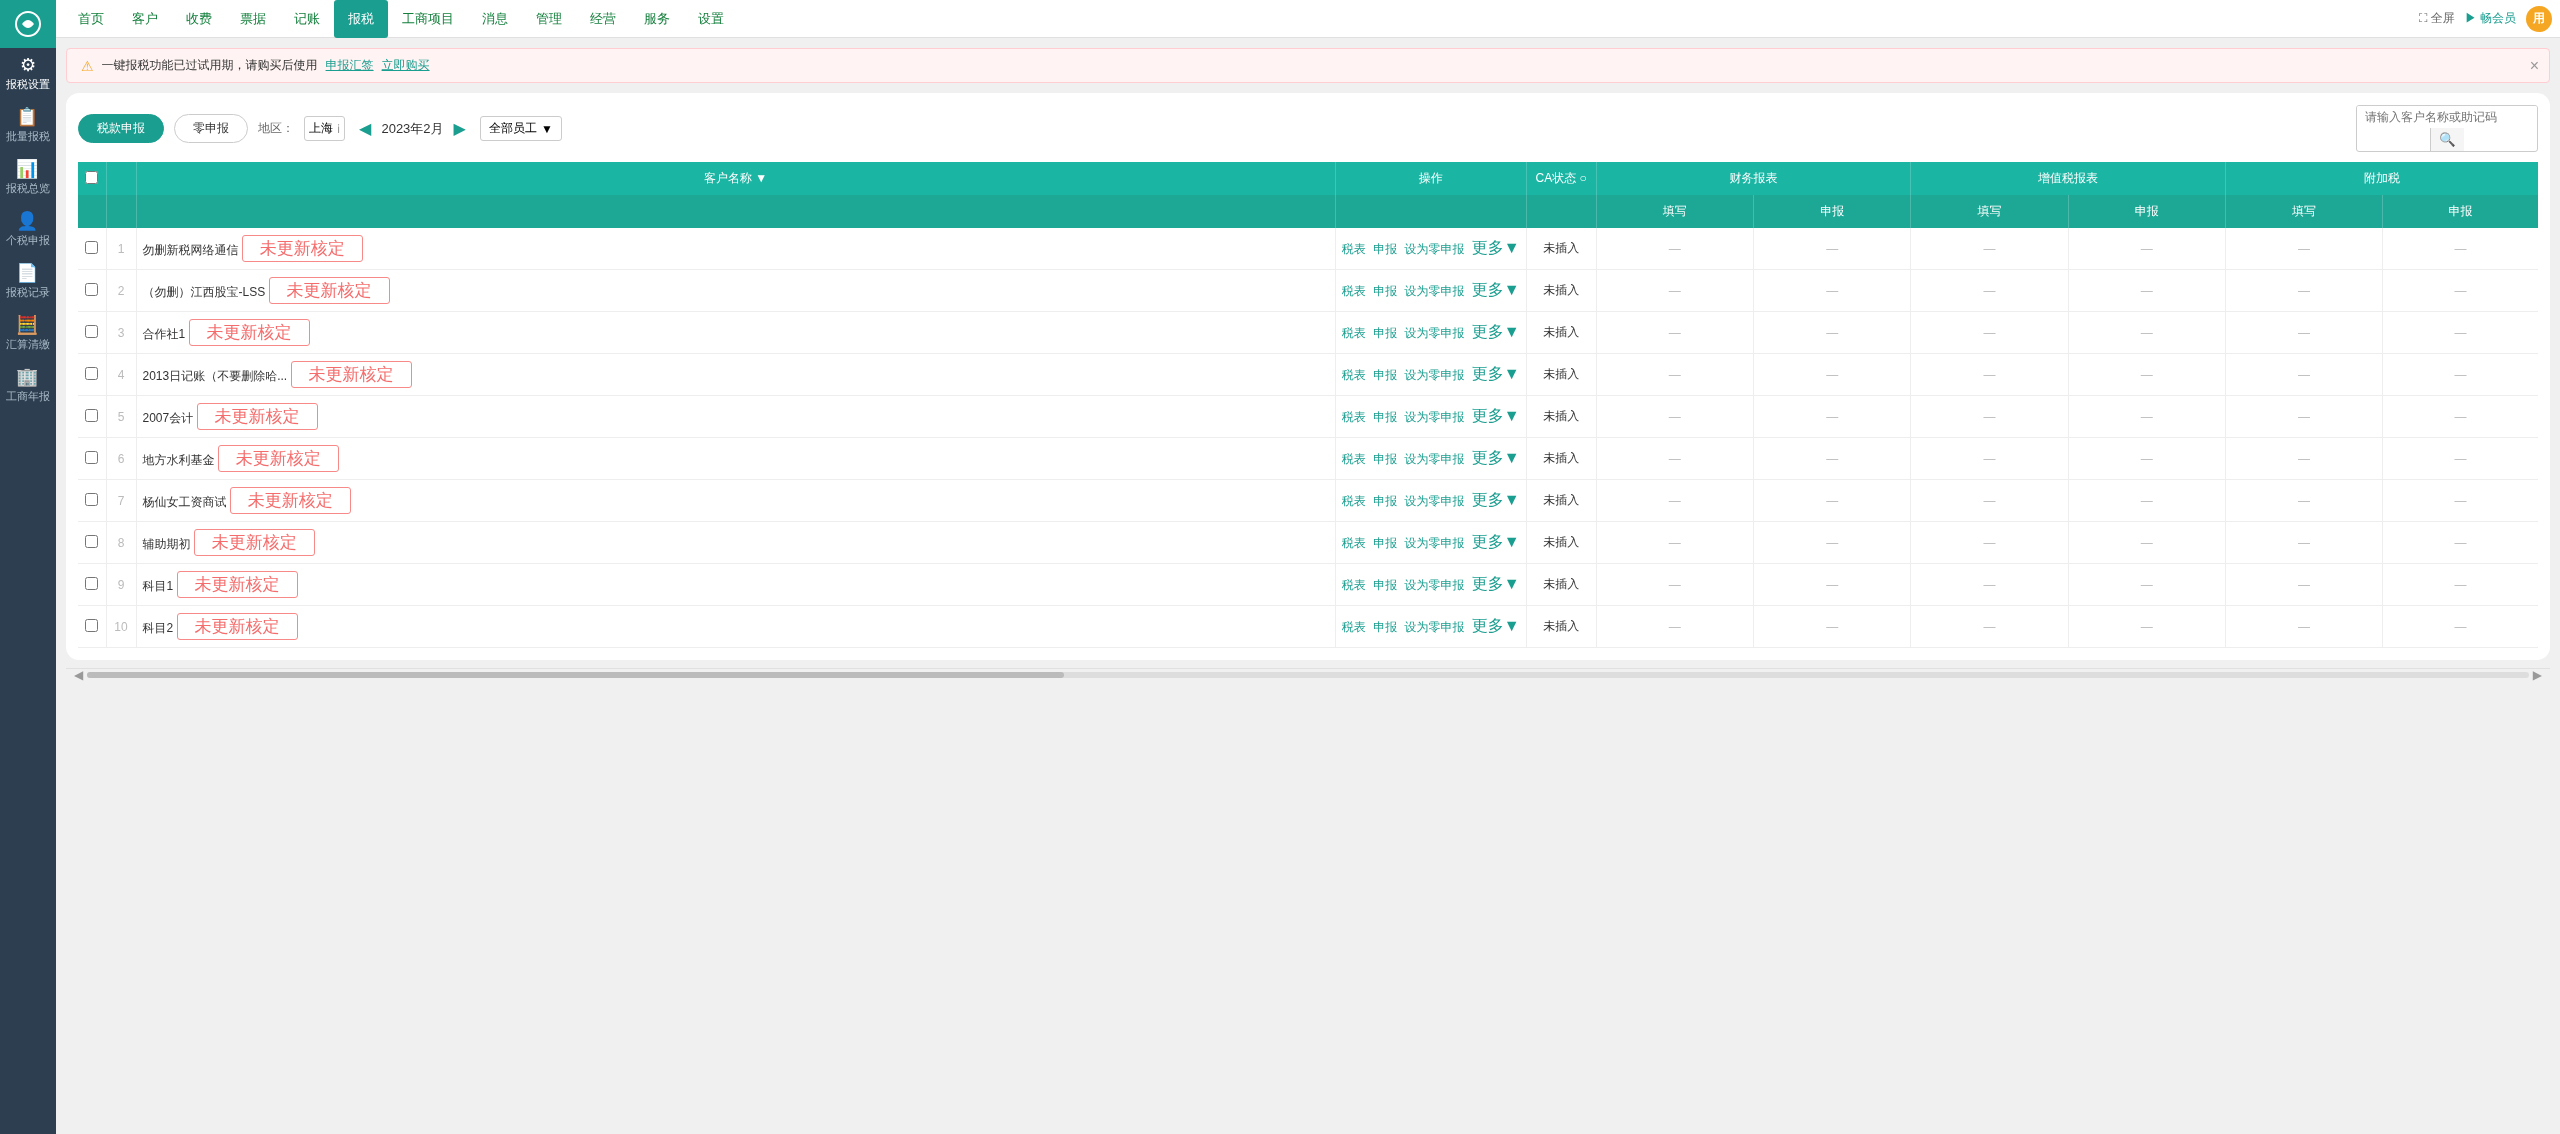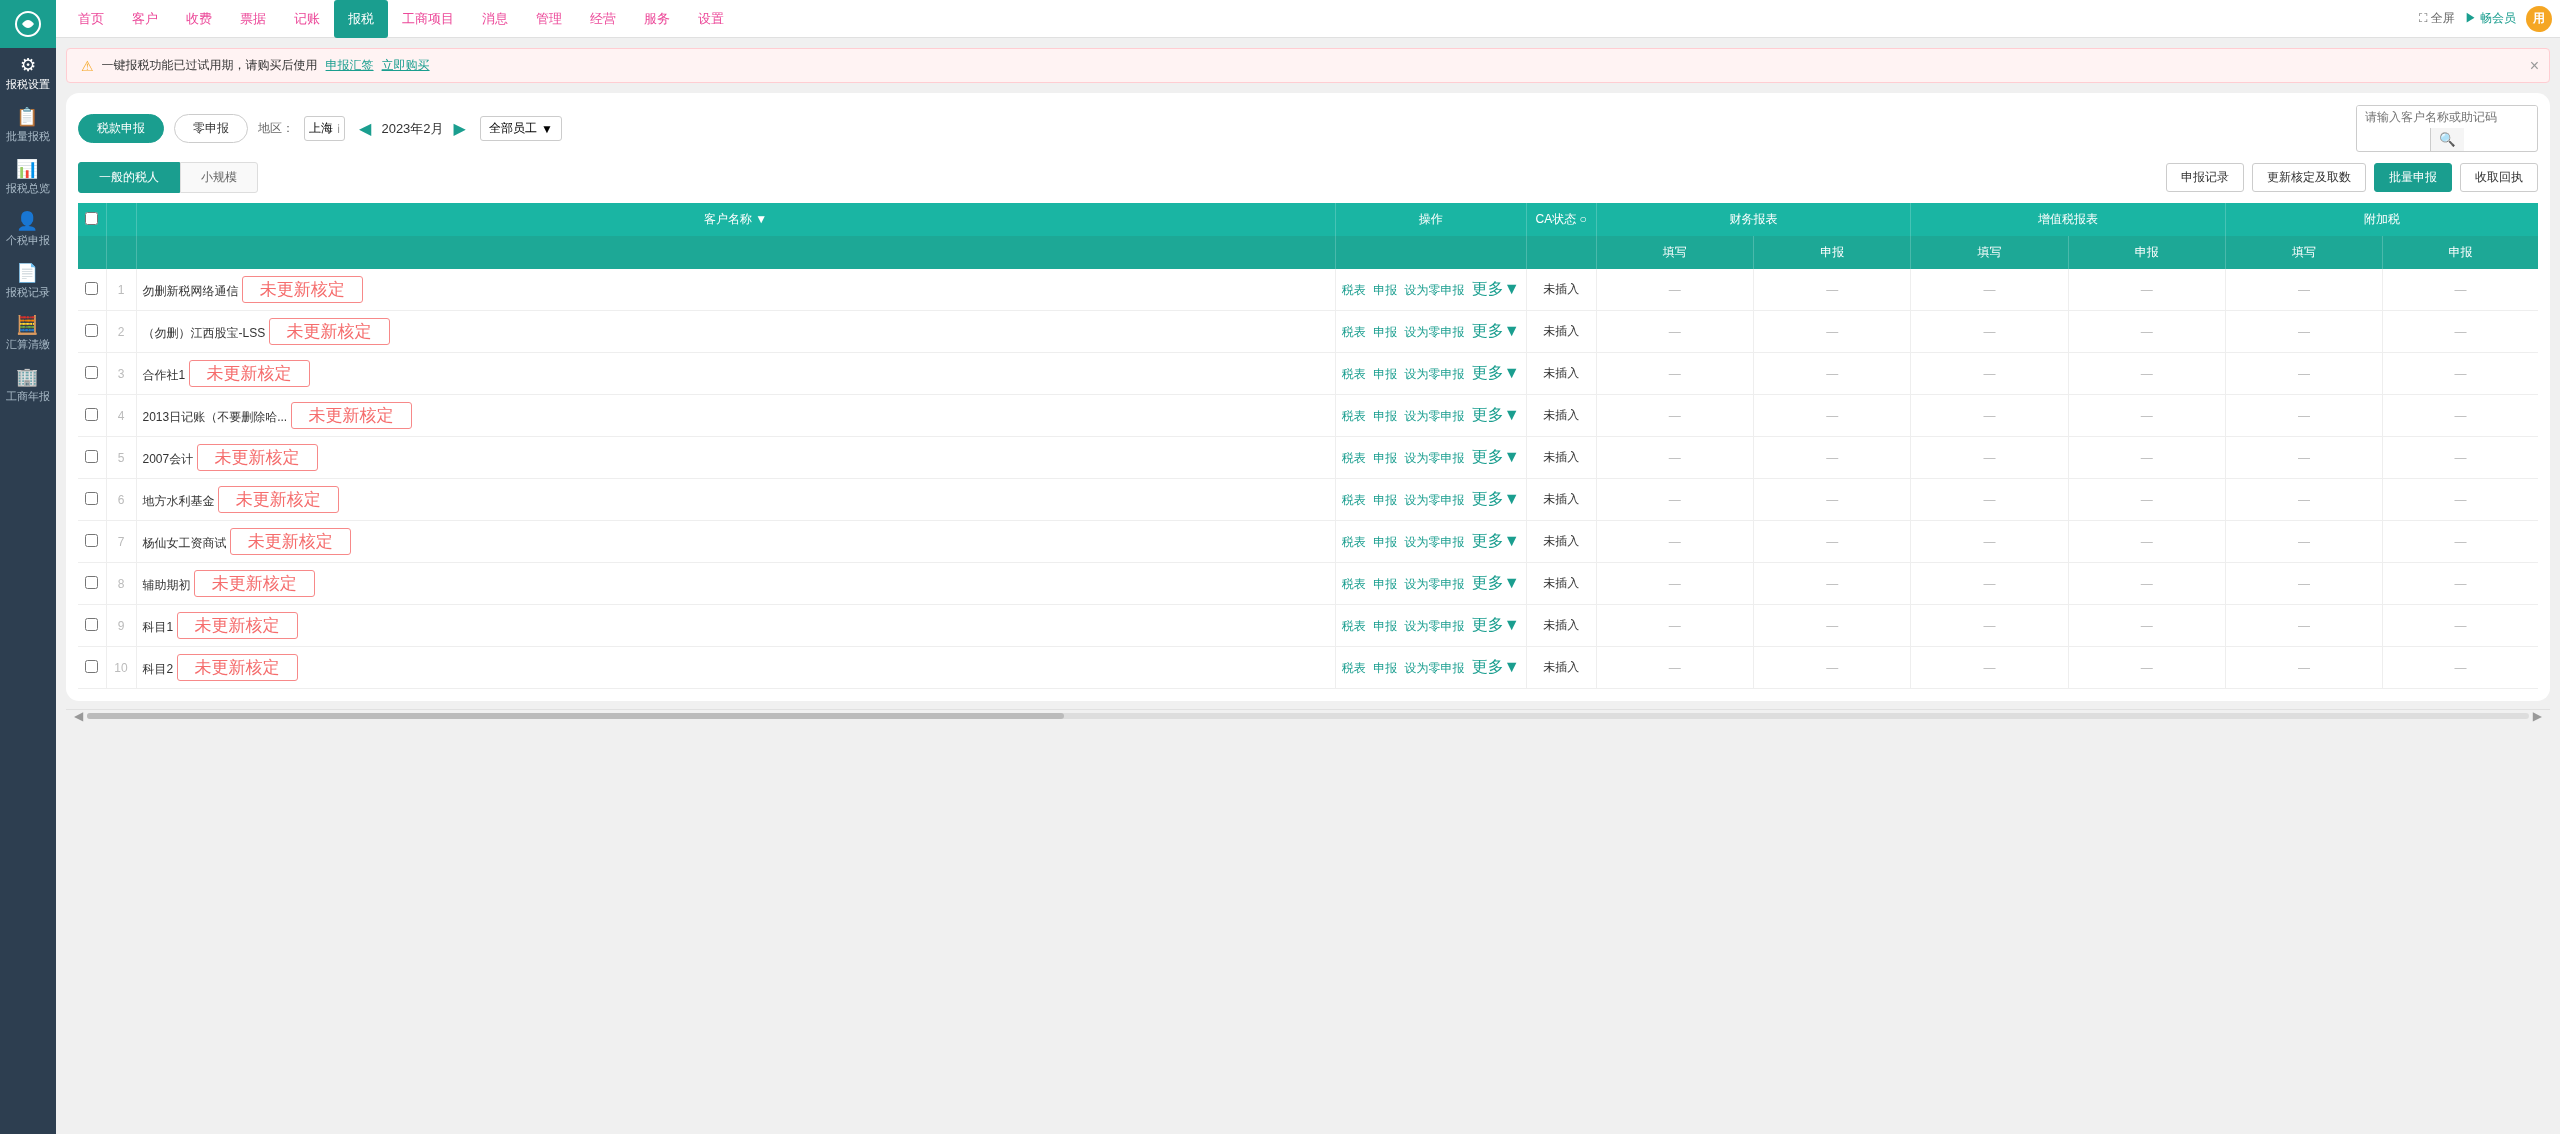--- a/index.html
+++ b/index.html
@@ -49,21 +49,21 @@
       border-bottom: 1px solid #e0e0e0;
       padding: 0 8px;
       flex-shrink: 0;
     }
     .top-nav-item {
       padding: 0 14px;
       height: 38px;
       display: flex;
       align-items: center;
       cursor: pointer;
-      color: #ec4899;
+      color: #15803d;
       font-size: 13px;
       white-space: nowrap;
     }
     .top-nav-item.active { background: #1a9e8f; color: #fff; border-radius: 3px; }
     .top-nav-right {
       margin-left: auto;
       display: flex;
       align-items: center;
       gap: 10px;
       font-size: 12px;
@@ -400,32 +400,20 @@
           <span>全部员工</span>
           <span>▼</span>
         </div>
 
         <div class="search-box">
           <input type="text" placeholder="请输入客户名称或助记码" style="">
           <button class="search-btn">🔍</button>
         </div>
       </div>
 
-      <div class="subtab-row">
-        <div class="subtab-left">
-          <button class="subtab-btn active">一般的税人</button>
-          <button class="subtab-btn">小规模</button>
-        </div>
-        <div class="action-btns">
-          <button class="action-btn secondary">申报记录</button>
-          <button class="action-btn secondary">更新核定及取数</button>
-          <button class="action-btn primary">批量申报</button>
-          <button class="action-btn secondary">收取回执</button>
-        </div>
-      </div>
 
       <div class="table-wrap">
         <table>
           <thead>
             <tr class="th-group">
               <th class="col-check"><input type="checkbox" style=""></th>
               <th style="width:30px"></th>
               <th class="col-name">客户名称 ▼</th>
               <th class="col-ops">操作</th>
               <th class="col-ca">CA状态 ○</th>

